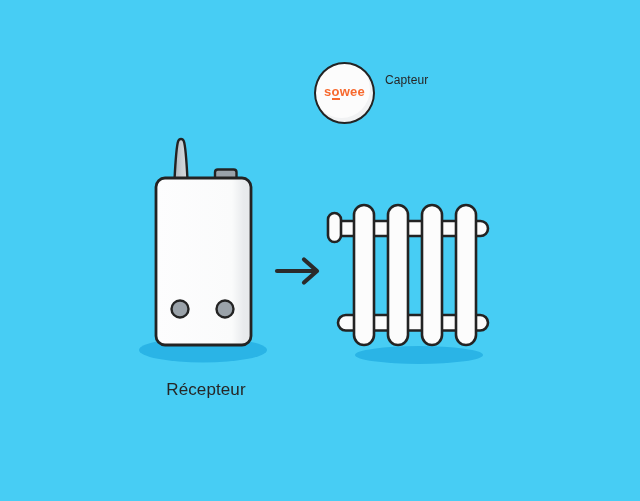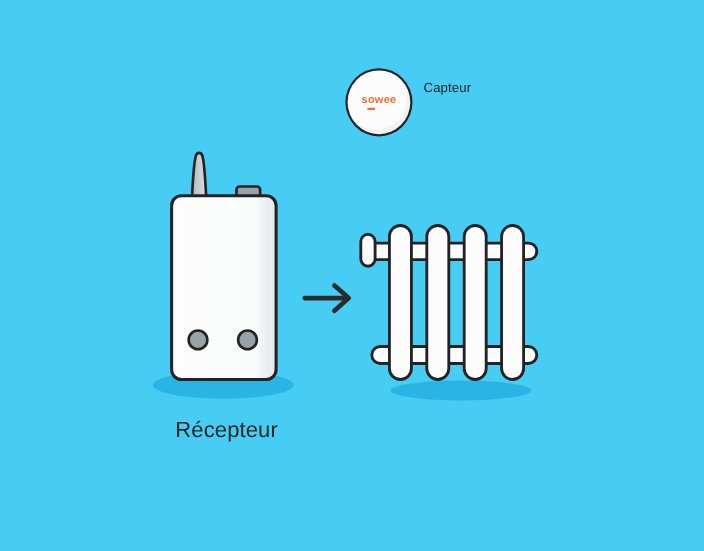--- a/index.html
+++ b/index.html
@@ -22,21 +22,21 @@
     border: 2.5px solid #232323;
     border-radius: 50%;
     display: flex;
     align-items: center;
     justify-content: center;
     box-shadow: inset -3px -4px 0 rgba(120,130,140,0.08);
   }
   .logo {
     color: #F7692E;
     font-weight: bold;
-    font-size: 10px;
+    font-size: 13px;
     letter-spacing: 0.2px;
     line-height: 11px;
     white-space: nowrap;
   }
   .logo .o-underlined {
     display: inline-block;
     border-bottom: 2px solid #F7692E;
     padding-bottom: 1px;
     line-height: 11px;
   }
@@ -49,21 +49,21 @@
     line-height: 22.5px;
     font-weight: 500;
     color: #262626;
     letter-spacing: 0.1px;
   }
   .receiver-label {
     position: absolute;
     left: 113px; top: 380px;
     width: 186px;
     text-align: center;
-    font-size: 20px;
+    font-size: 17px;
     font-weight: 500;
     color: #262626;
     letter-spacing: 0.1px;
   }
 
   
   .receiver-svg { position: absolute; left: 115px; top: 130px; }
   .radiator-svg { position: absolute; left: 318px; top: 195px; }
   .arrow-svg    { position: absolute; left: 274px; top: 253px; }
 </style>

